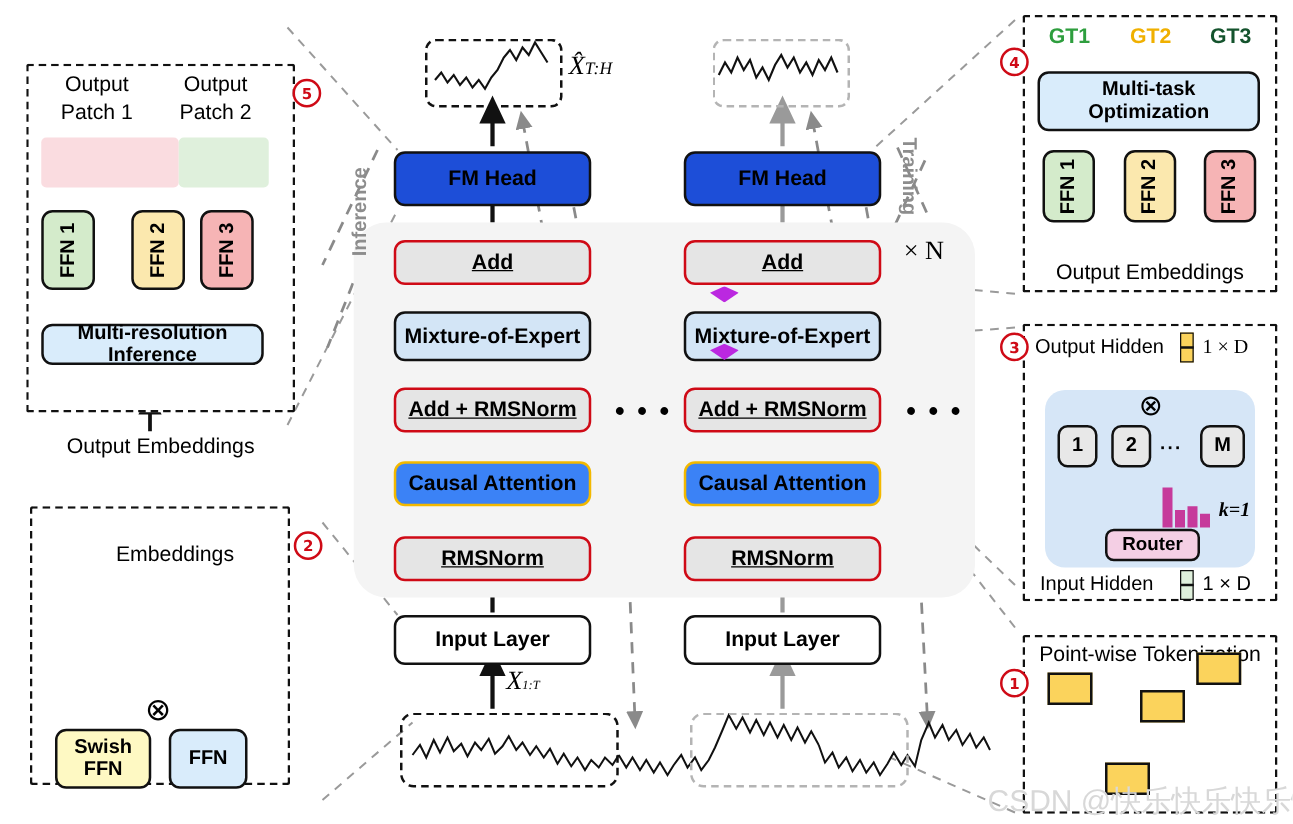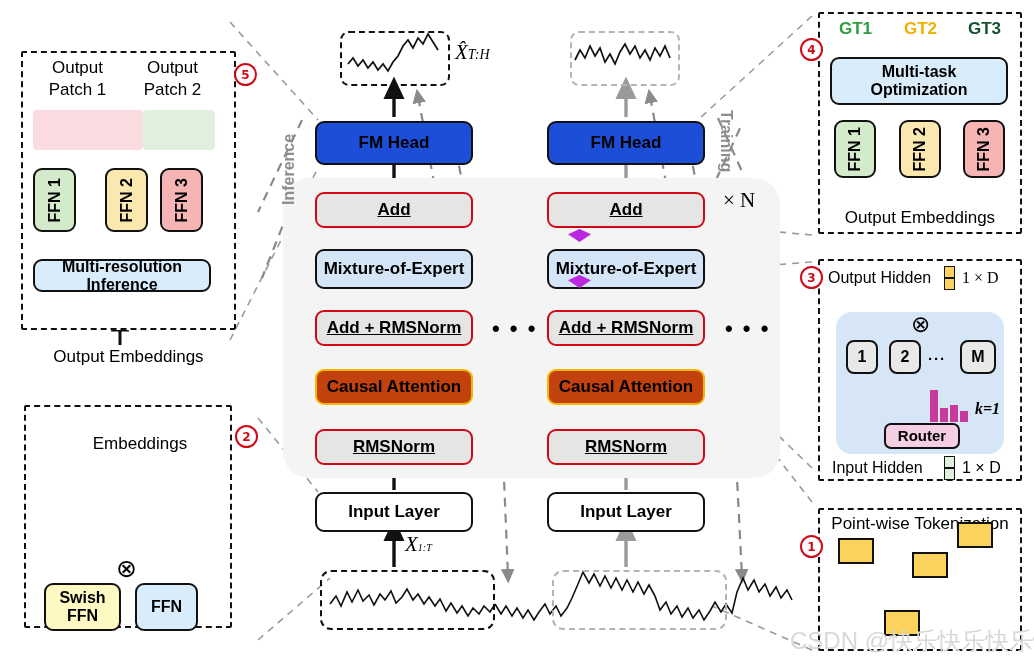--- a/index.html
+++ b/index.html
@@ -8,21 +8,21 @@
   .stage{position:absolute;left:0;top:0;width:1034px;height:659px;}
   .abs{position:absolute;box-sizing:border-box;}
 
   
   .box{position:absolute;box-sizing:border-box;display:flex;align-items:center;
        justify-content:center;text-align:center;border-radius:9px;font-weight:bold;
        line-height:1.12;}
   .bx-black{border:2.6px solid #111;background:#fff;}
   .bx-grey{border:2.6px solid #111;background:#1d4ed8;}
   .bx-red{border:2.2px solid #cf0a16;background:#e5e5e5;text-decoration:underline;}
-  .bx-yellow{border:2.2px solid #f2b800;background:#c2410c;}
+  .bx-yellow{border:2.2px solid #f2b800;background:#3b82f6;}
   .bx-blue{border:2.6px solid #111;background:#d3e5f6;}
   .bx-bluel{border:2.2px solid #111;background:#d9ecfb;}
   .bx-green{border:2.4px solid #111;background:#d4ebcb;}
   .bx-yel2{border:2.4px solid #111;background:#fbe8ae;}
   .bx-red2{border:2.4px solid #111;background:#f6b4b5;}
   .bx-pink{border:2.4px solid #111;background:#fef9c3;}
   .bx-router{border:2.2px solid #111;background:#f4cfe4;border-radius:7px;}
   .bx-exp{border:2.4px solid #111;background:#e8e8e8;border-radius:8px;}
 
   .dashpanel{position:absolute;box-sizing:border-box;border:2.6px dashed #111;

